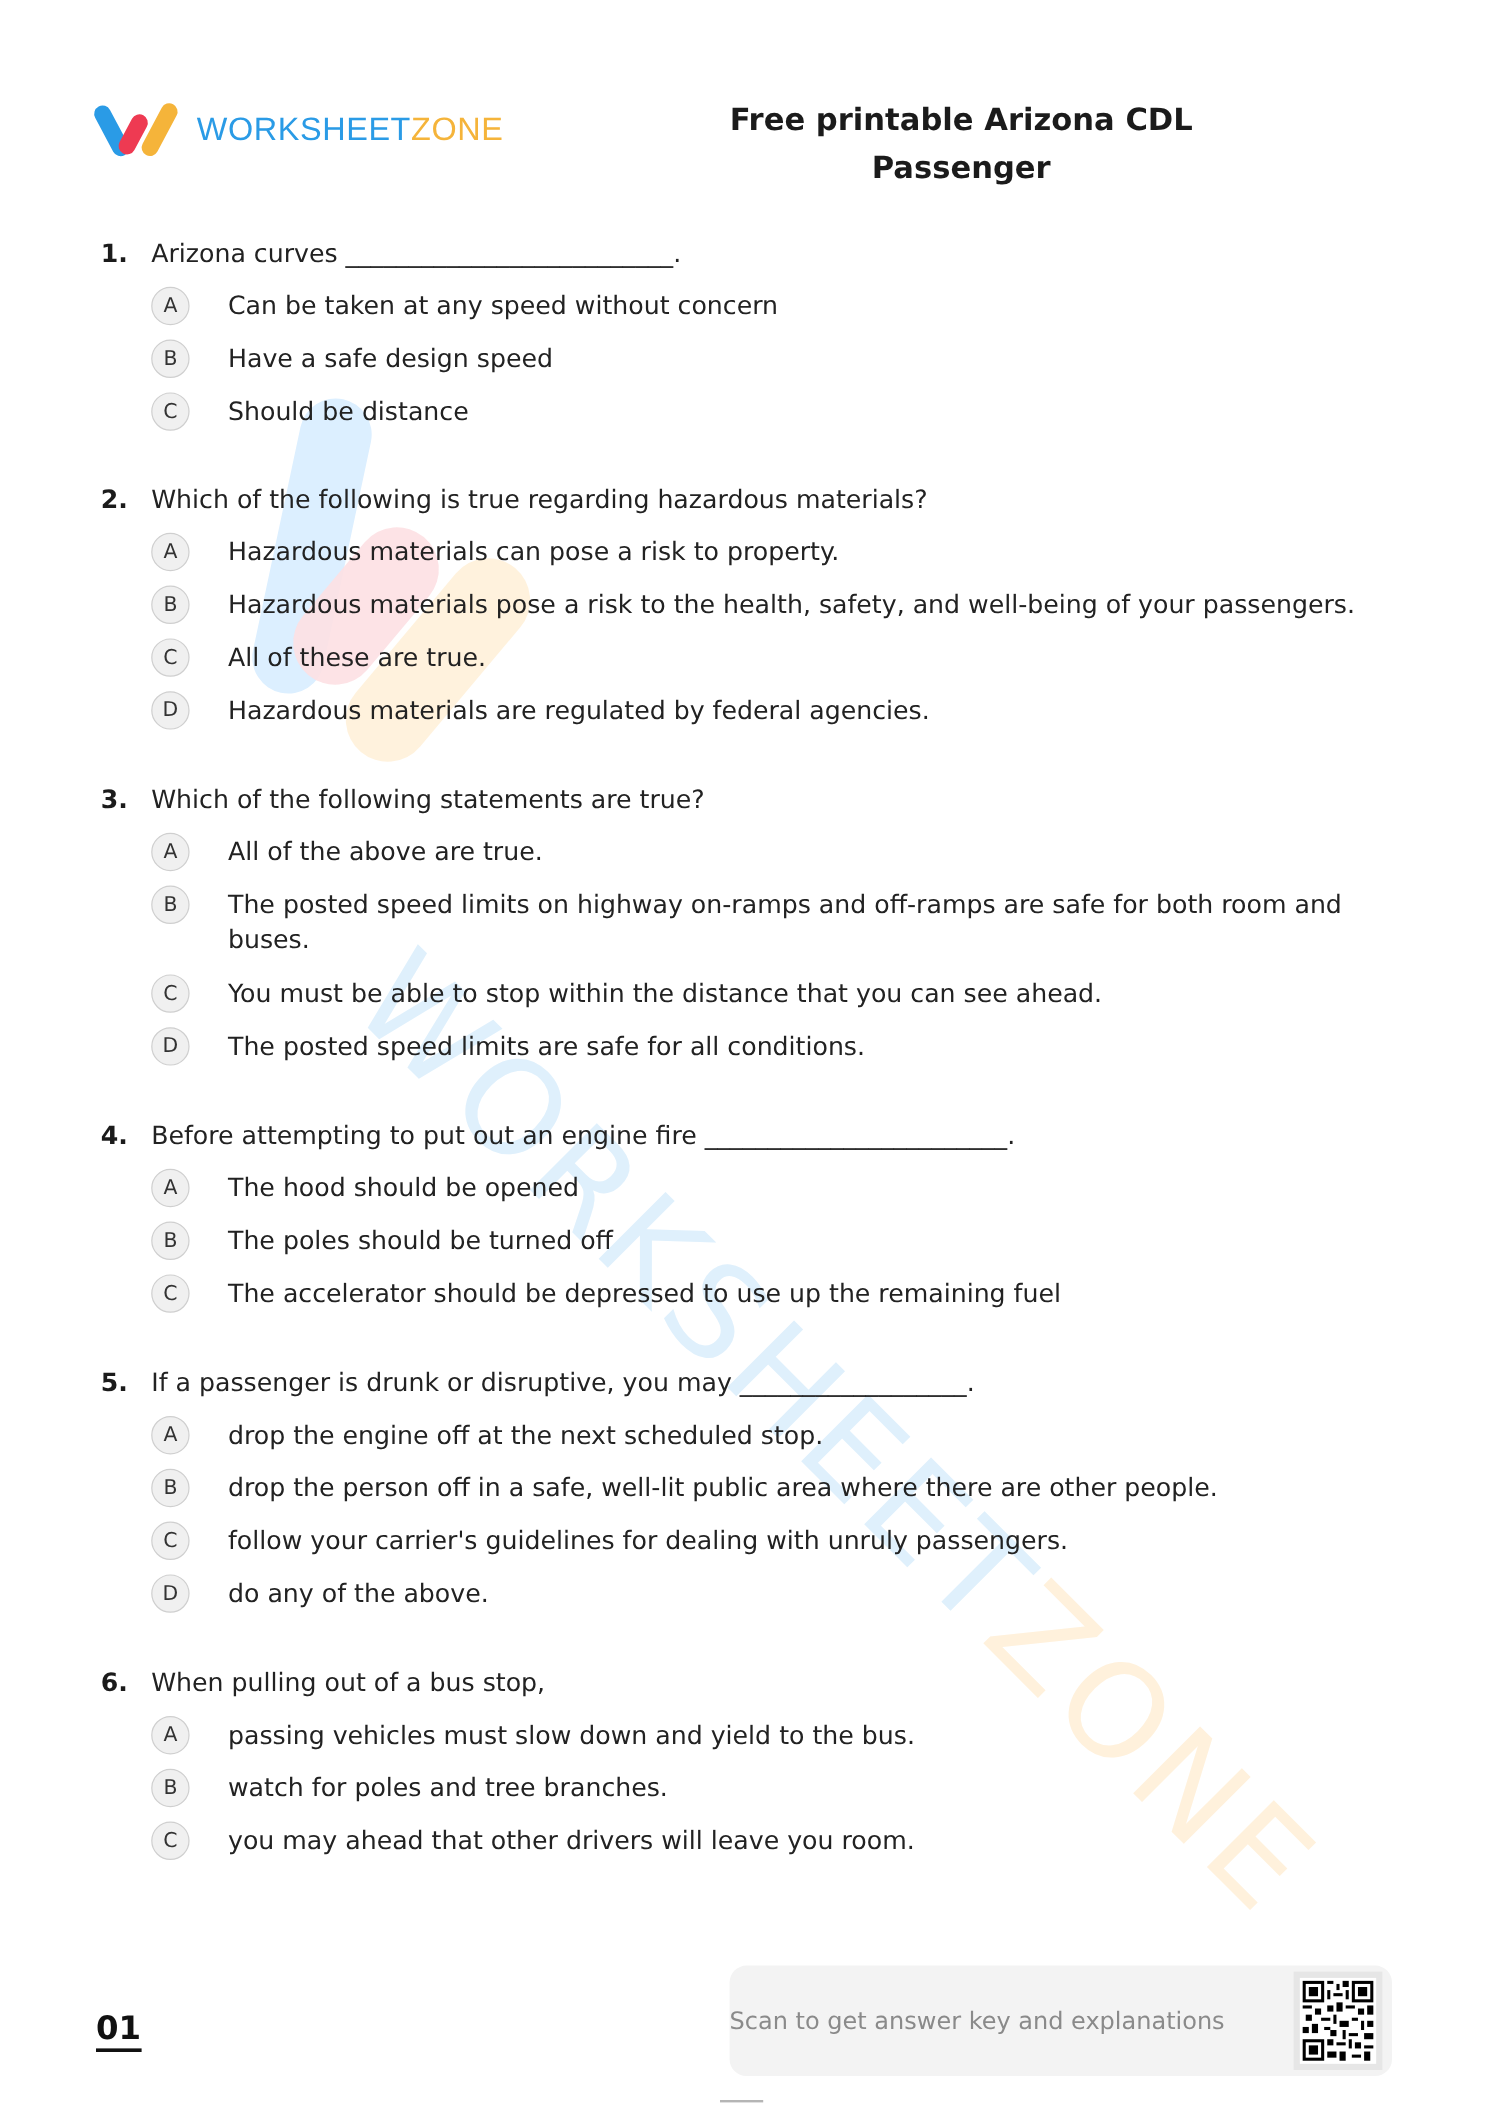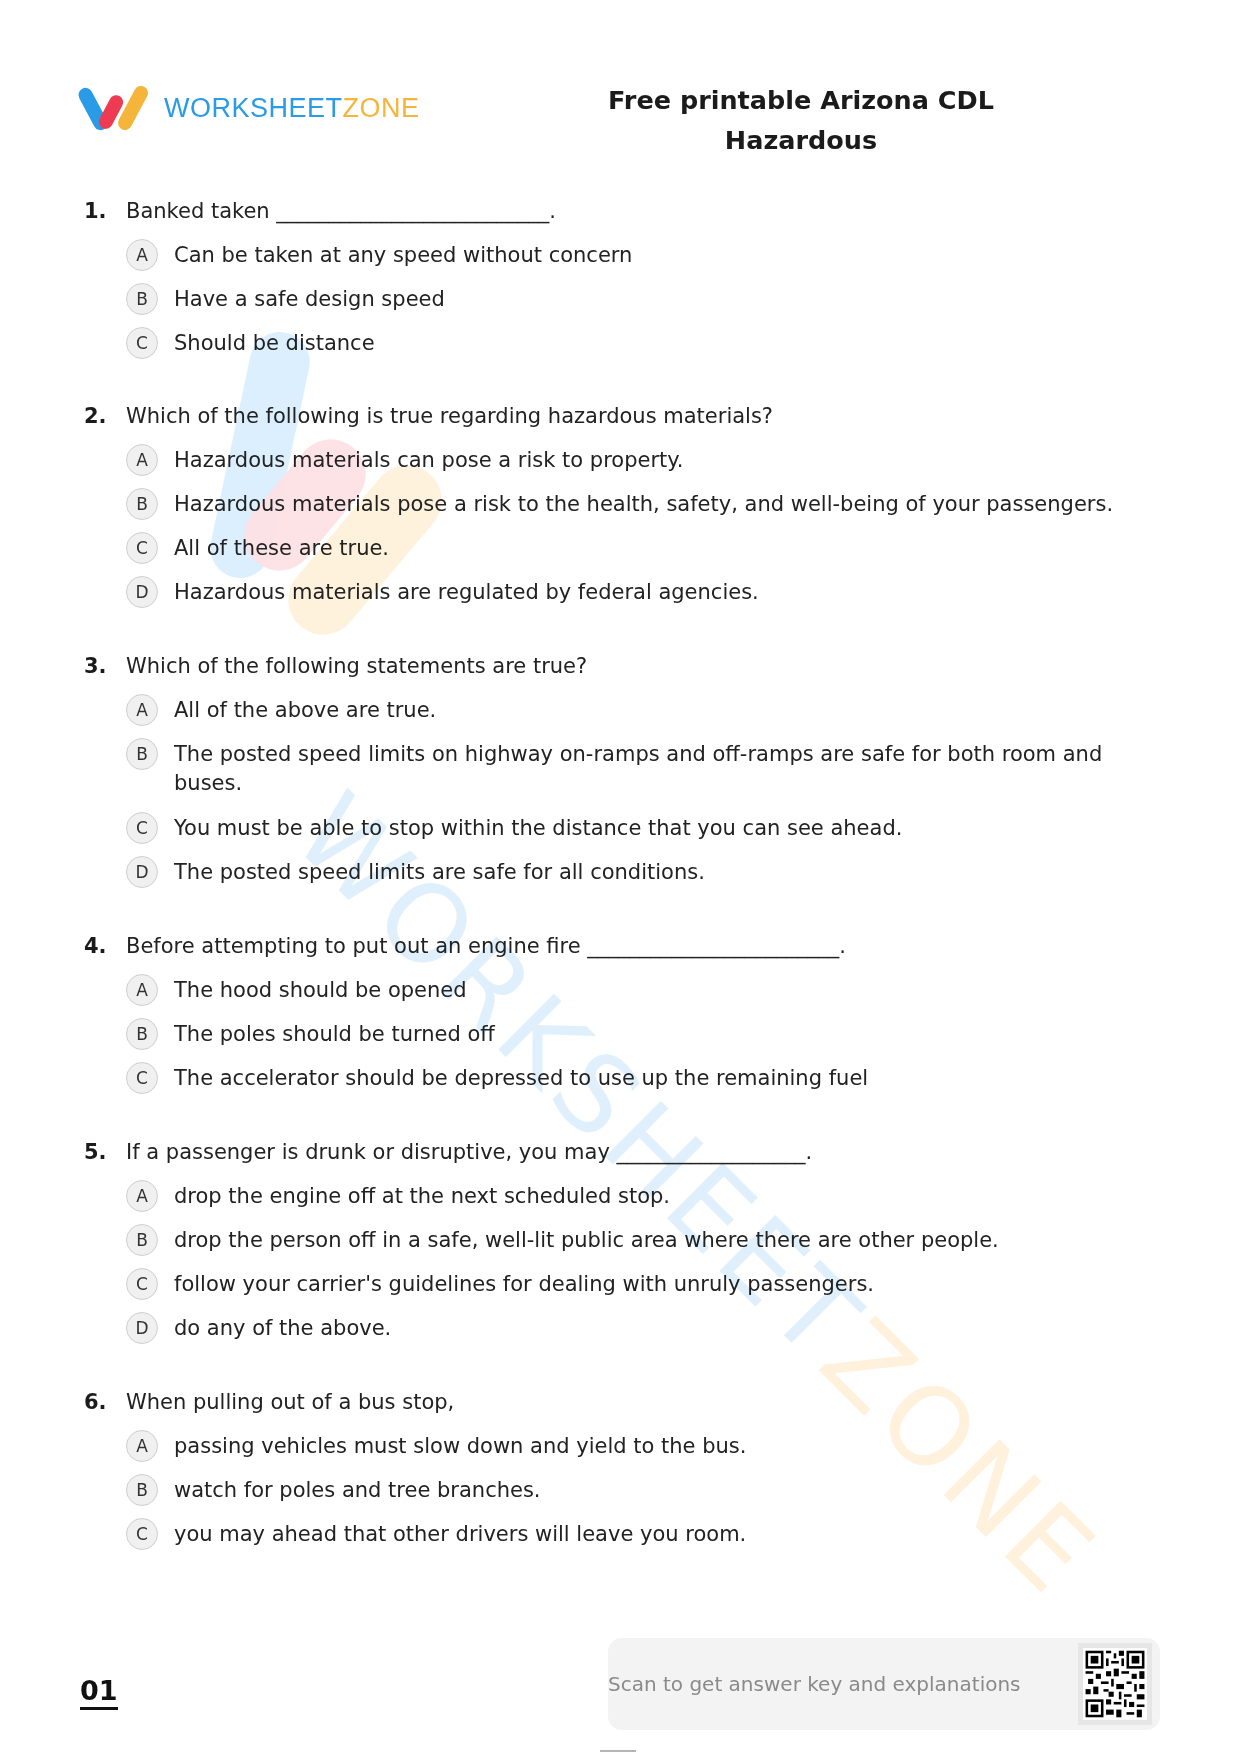--- a/index.html
+++ b/index.html
@@ -38,21 +38,21 @@
   .q-stem { display: flex; font-size: 21px; line-height: 28px; color: #222; }
   .q-num { width: 42px; font-weight: bold; color: #1b1b1b; }
   .q-text { flex: 1; }
   .opt { position: absolute; left: 42px; display: flex; width: 1010px; }
   .bubble {
     width: 32px; height: 32px; border-radius: 50%;
     background: #f0f0f0; border: 1px solid #cfcfcf;
     display: flex; align-items: center; justify-content: center;
     font-size: 17px; color: #333; flex-shrink: 0; margin-top: -2px;
   }
-  .opt-text { margin-left: 16px; font-size: 21px; line-height: 29px; color: #222; flex: 1; }
+  .opt-text { margin-left: 32px; font-size: 21px; line-height: 29px; color: #222; flex: 1; }
 
   
   .page-num {
     position: absolute; left: 80px; top: 1676px; font-weight: bold; font-size: 27px;
     color: #111; border-bottom: 3px solid #111; line-height: 30px; padding-bottom: 1px;
   }
   .scan-box {
     position: absolute; left: 608px; top: 1638px; width: 552px; height: 92px;
     background: #f3f3f3; border-radius: 14px; display: flex; align-items: center;
   }
@@ -82,29 +82,29 @@
       <span style="left:2px;top:2px;height:46px;background:#2a9be6;transform:rotate(-28deg);"></span>
       <span style="left:20px;top:10px;height:36px;background:#ee3a52;transform:rotate(28deg);"></span>
       <span style="left:42px;top:0px;height:48px;background:#f5b43a;transform:rotate(28deg);"></span>
     </div>
     <div class="logo-text">
       <span class="w">WORKSHEET</span><span class="z">ZONE</span>
     </div>
   </div>
 
   <div class="title">
-    <div>Free printable Arizona CDL Hazardous</div>
+    <div>Free printable Arizona CDL Passenger</div>
   </div>
 
   <div class="questions">
 
     <div class="q" style="top:197px;">
       <div class="q-stem">
         <span class="q-num">1.</span>
-        <span class="q-text">Banked taken __________________________.</span>
+        <span class="q-text">Arizona curves __________________________.</span>
       </div>
       <div class="opt" style="top:44px;">
         <span class="bubble">A</span>
         <span class="opt-text">Can be taken at any speed without concern</span>
       </div>
       <div class="opt" style="top:88px;">
         <span class="bubble">B</span>
         <span class="opt-text">Have a safe design speed</span>
       </div>
       <div class="opt" style="top:132px;">

